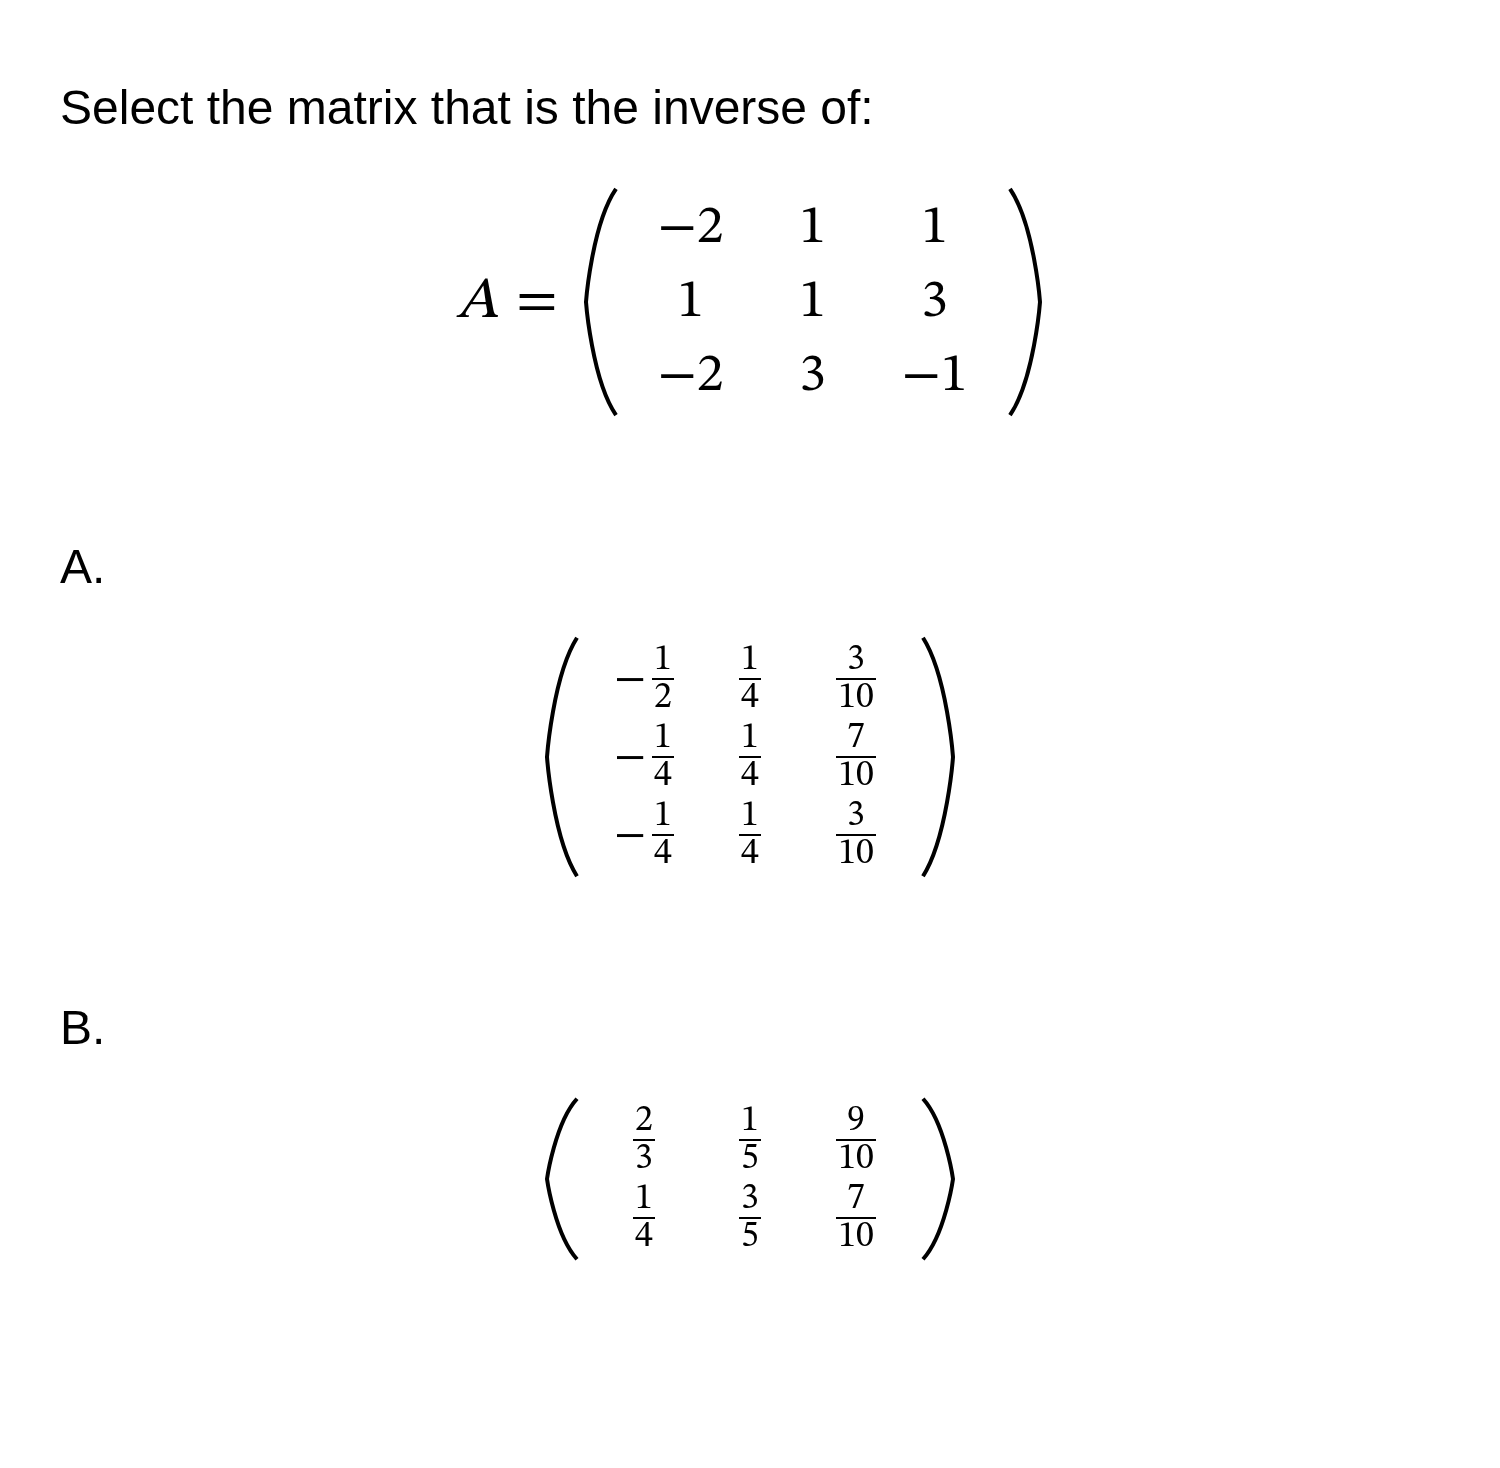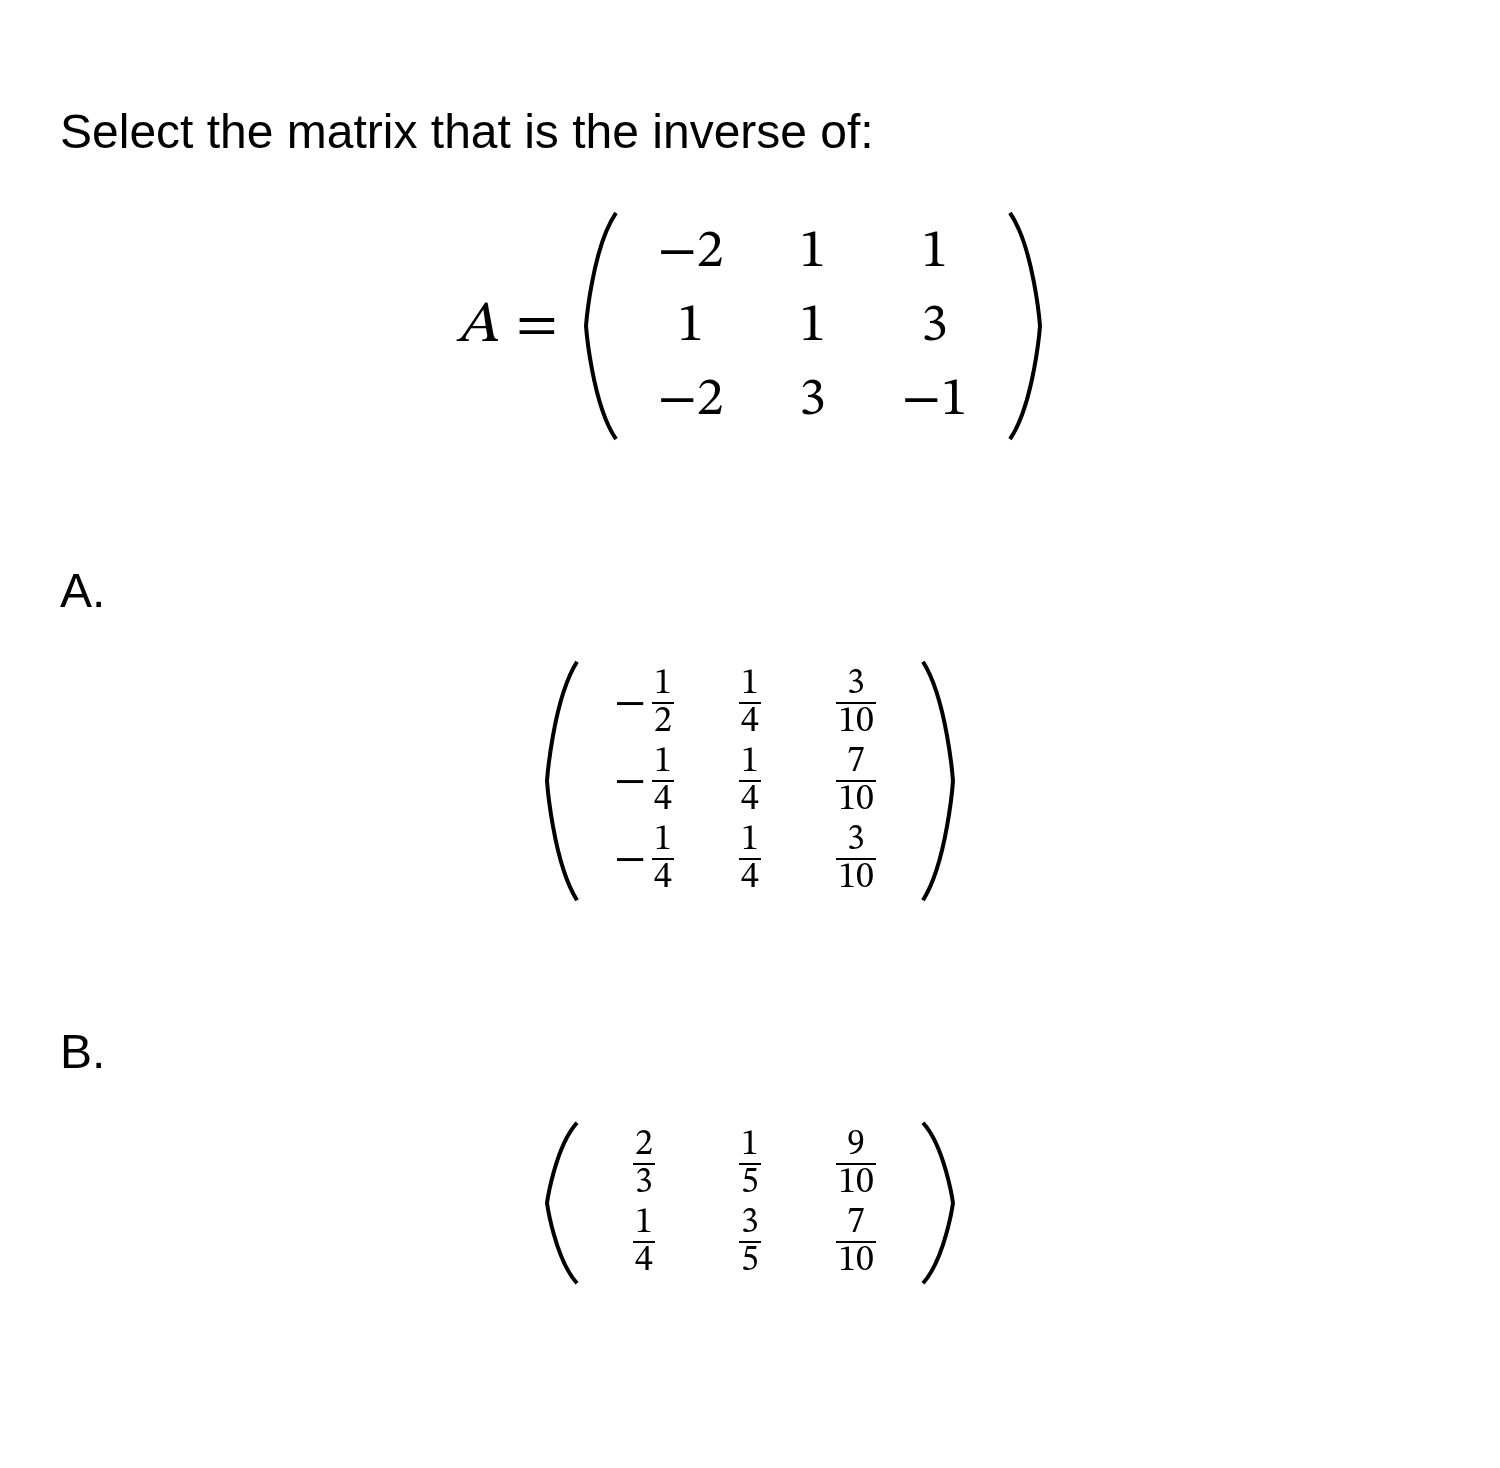--- a/index.html
+++ b/index.html
@@ -5,21 +5,21 @@
   html, body {
     margin: 0;
     padding: 0;
     width: 1500px;
     height: 1468px;
     background: #ffffff;
     font-family: Arial, Helvetica, sans-serif;
     color: #000;
   }
   .page {
-    padding: 104px 60px 0 60px;
+    padding: 80px 60px 0 60px;
     box-sizing: border-box;
   }
   .question {
     font-size: 48px;
     margin-bottom: 50px;
     font-weight: 400;
   }
   .matrix-eq {
     display: flex;
     justify-content: center;

